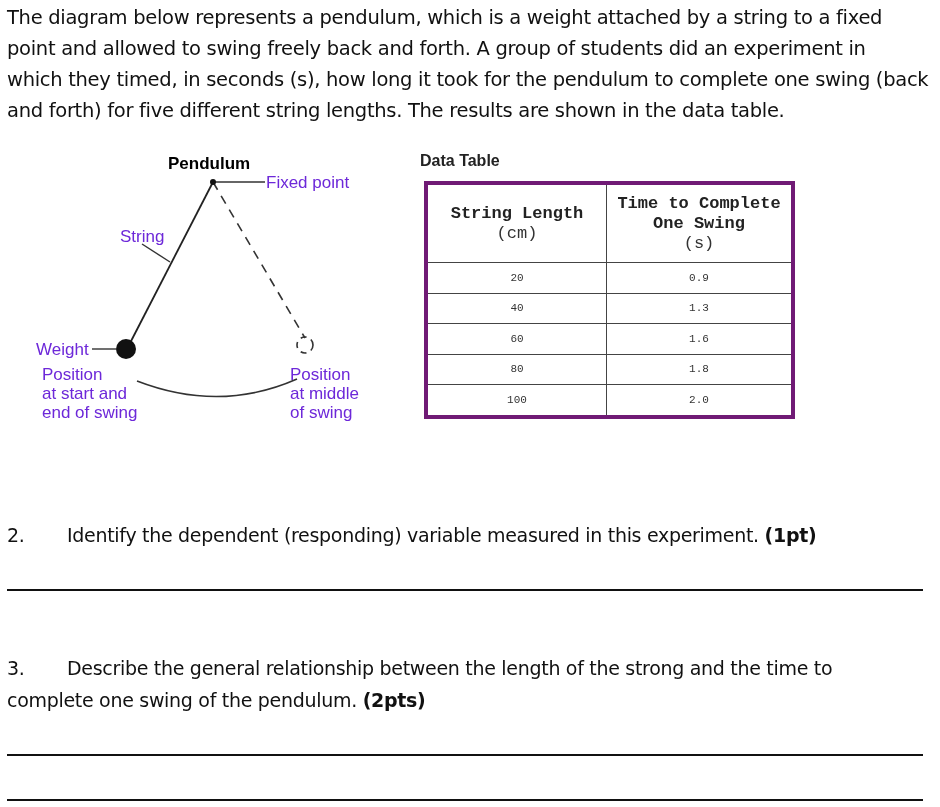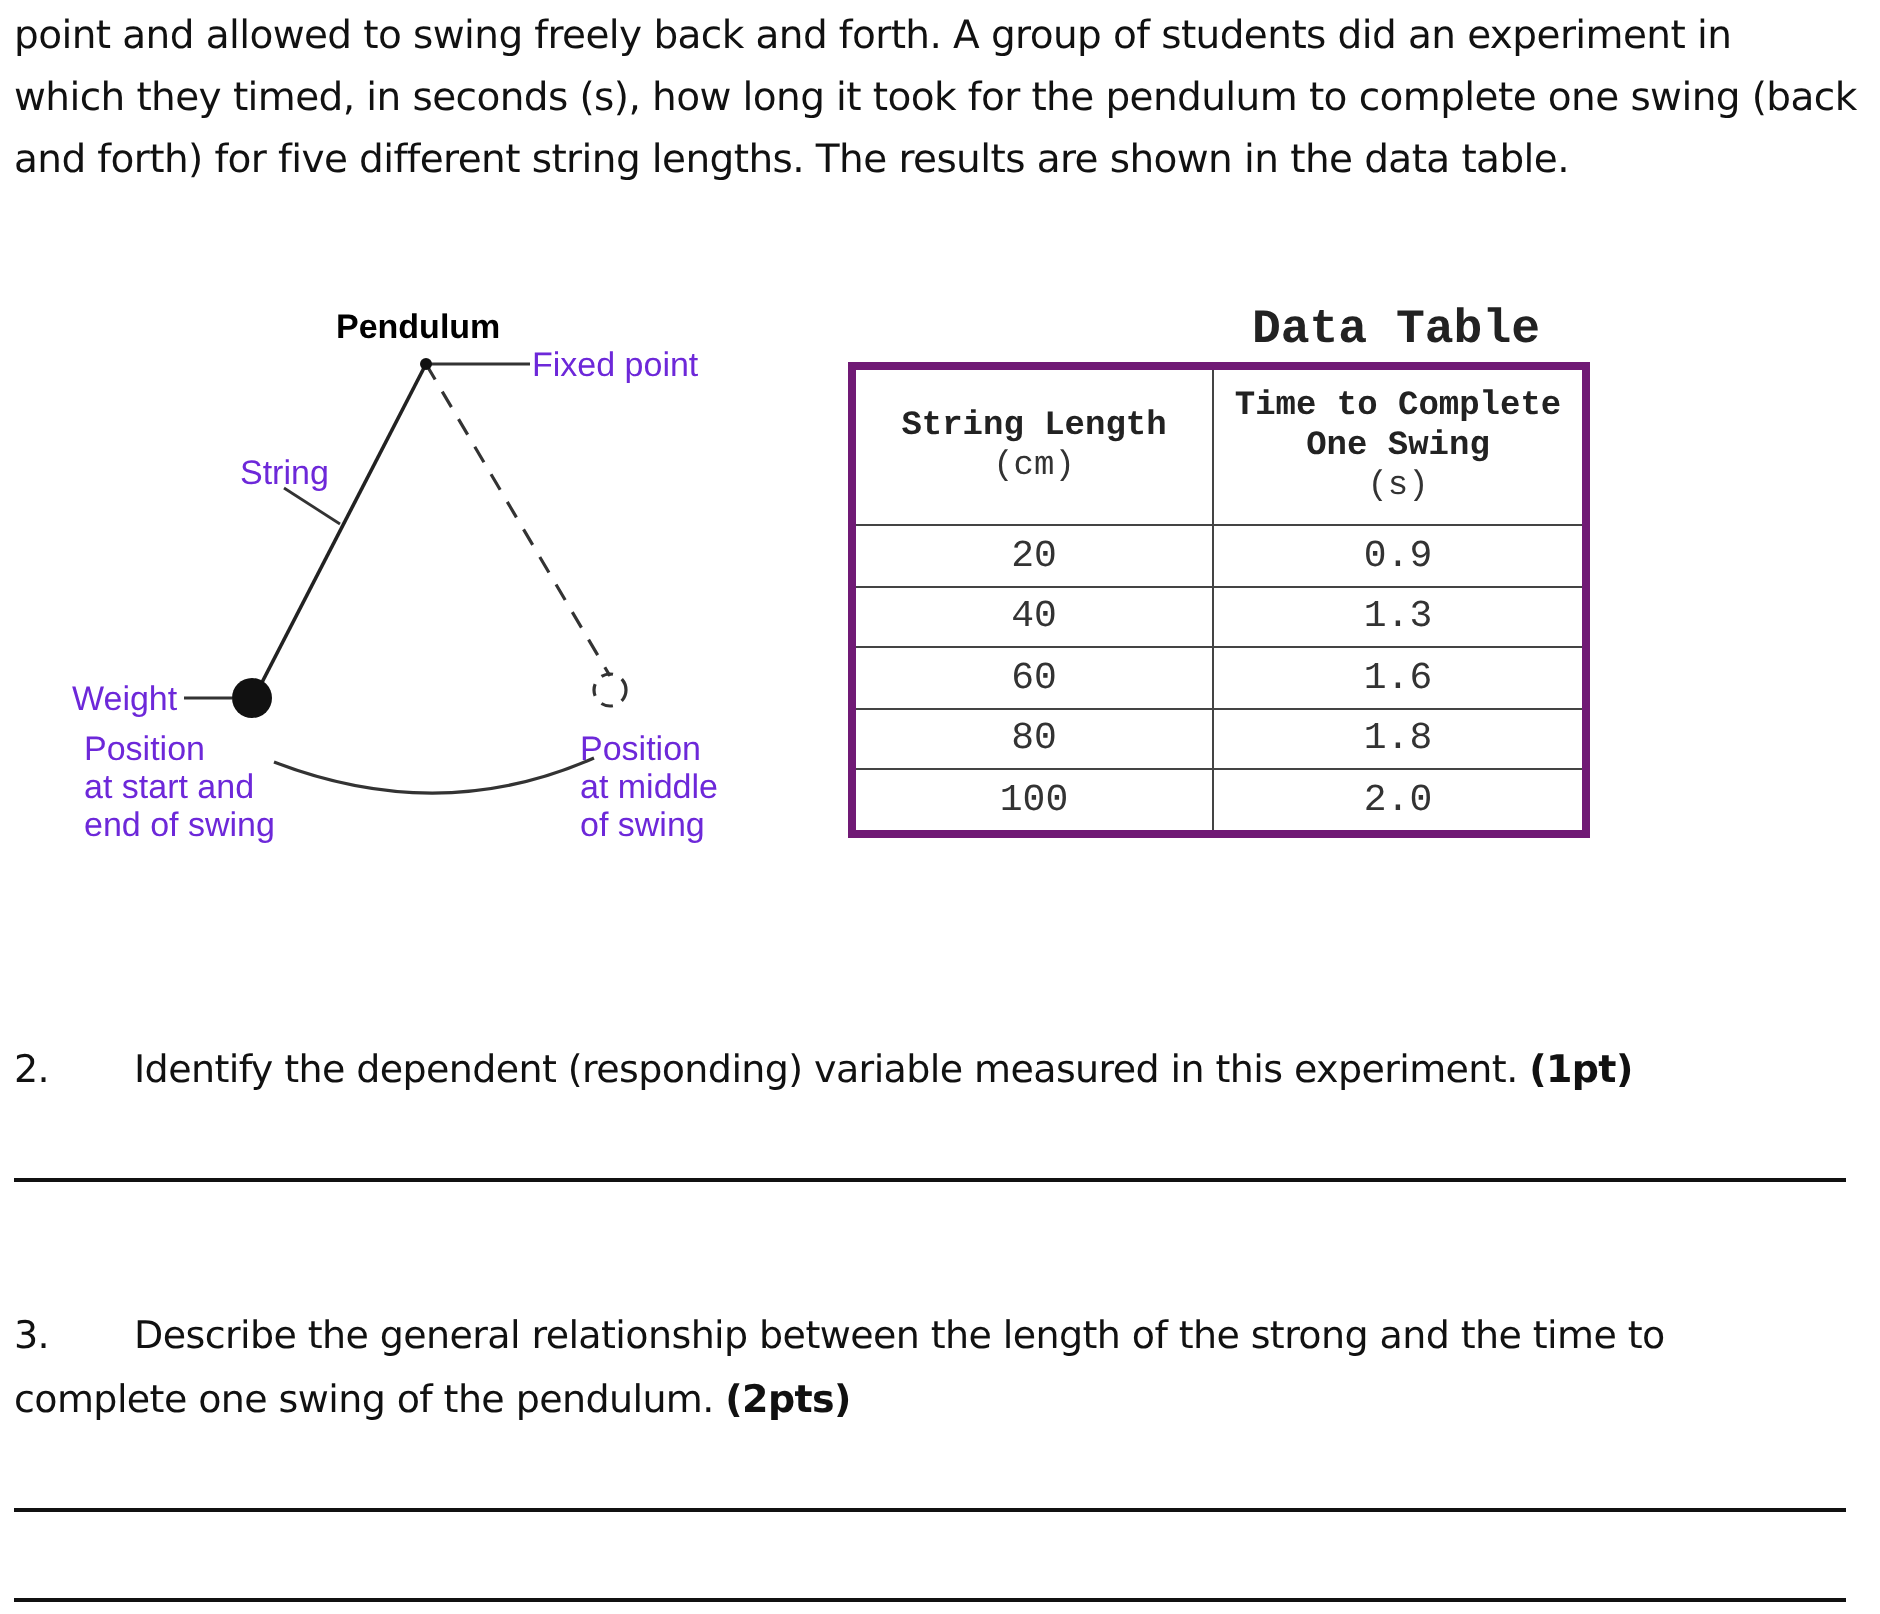--- a/index.html
+++ b/index.html
@@ -7,42 +7,43 @@
     .intro {
       position: absolute; left: 7px; top: 2px; width: 930px;
       font-family: "DejaVu Sans", sans-serif; font-size: 19.5px; line-height: 31px;
       letter-spacing: -0.3px; text-align: justify; text-align-last: left;
     }
     .intro span { display: block; white-space: nowrap; }
     .diagram { position: absolute; left: 20px; top: 145px; width: 380px; height: 290px; }
     .lbl { position: absolute; font-family: "Liberation Sans", sans-serif; font-size: 17px; color: #6d28d9; line-height: 19px; }
     .lbl.bold { font-weight: bold; color: #000000; text-align: center; }
     .lbl.center { }
-    .tbl-title { position: absolute; left: 420px; top: 152px; width: 350px; text-align: right;
-      font-family: Liberation Mono, monospace; font-weight: bold; font-size: 24px; color: #222; }
+    .tbl-title { position: absolute; left: 420px; top: 152px; width: 350px; text-align: left;
+      font-family: Liberation Sans, sans-serif; font-weight: bold; font-size: 16px; color: #222; }
     table.data {
       position: absolute; left: 424px; top: 181px; width: 371px;
       border-collapse: collapse; font-family: Liberation Mono, monospace; color: #333;
       border: 4px solid #701a75;
     }
     table.data th, table.data td { border: 1.5px solid #444; text-align: center; padding: 0; }
     table.data th { height: 77px; font-size: 17px; line-height: 20px; vertical-align: middle; }
     table.data th.c1 { width: 178px; }
     table.data th b { display: block; color: #222; }
     table.data th .unit { display: block; font-weight: normal; }
-    table.data td { height: 29.5px; font-size: 19px; }
+    table.data td { height: 29.5px; font-size: 11px; }
     .q { position: absolute; left: 7px; font-family: "DejaVu Sans", sans-serif; font-size: 19px; letter-spacing: -0.3px; }
     .q .num { display: inline-block; width: 60px; }
     .q b { font-weight: bold; }
     .line { position: absolute; left: 7px; width: 916px; height: 2px; background: #111; }
   </style>
 </head>
 <body>
 
 <div class="intro">
+  <span>The diagram below represents a pendulum, which is a weight attached by a string to a fixed</span>
   <span>point and allowed to swing freely back and forth. A group of students did an experiment in</span>
   <span>which they timed, in seconds (s), how long it took for the pendulum to complete one swing (back</span>
   <span>and forth) for five different string lengths. The results are shown in the data table.</span>
 </div>
 
 <div class="diagram">
   <svg width="380" height="290" style="position:absolute;left:0;top:0">
     <line x1="193" y1="37" x2="108" y2="202" stroke="#222" stroke-width="1.8"></line>
     <line x1="193" y1="37" x2="285" y2="193" stroke="#333" stroke-width="1.6" stroke-dasharray="9,7"></line>
     <line x1="193" y1="37" x2="245" y2="37" stroke="#333" stroke-width="1.4"></line>

